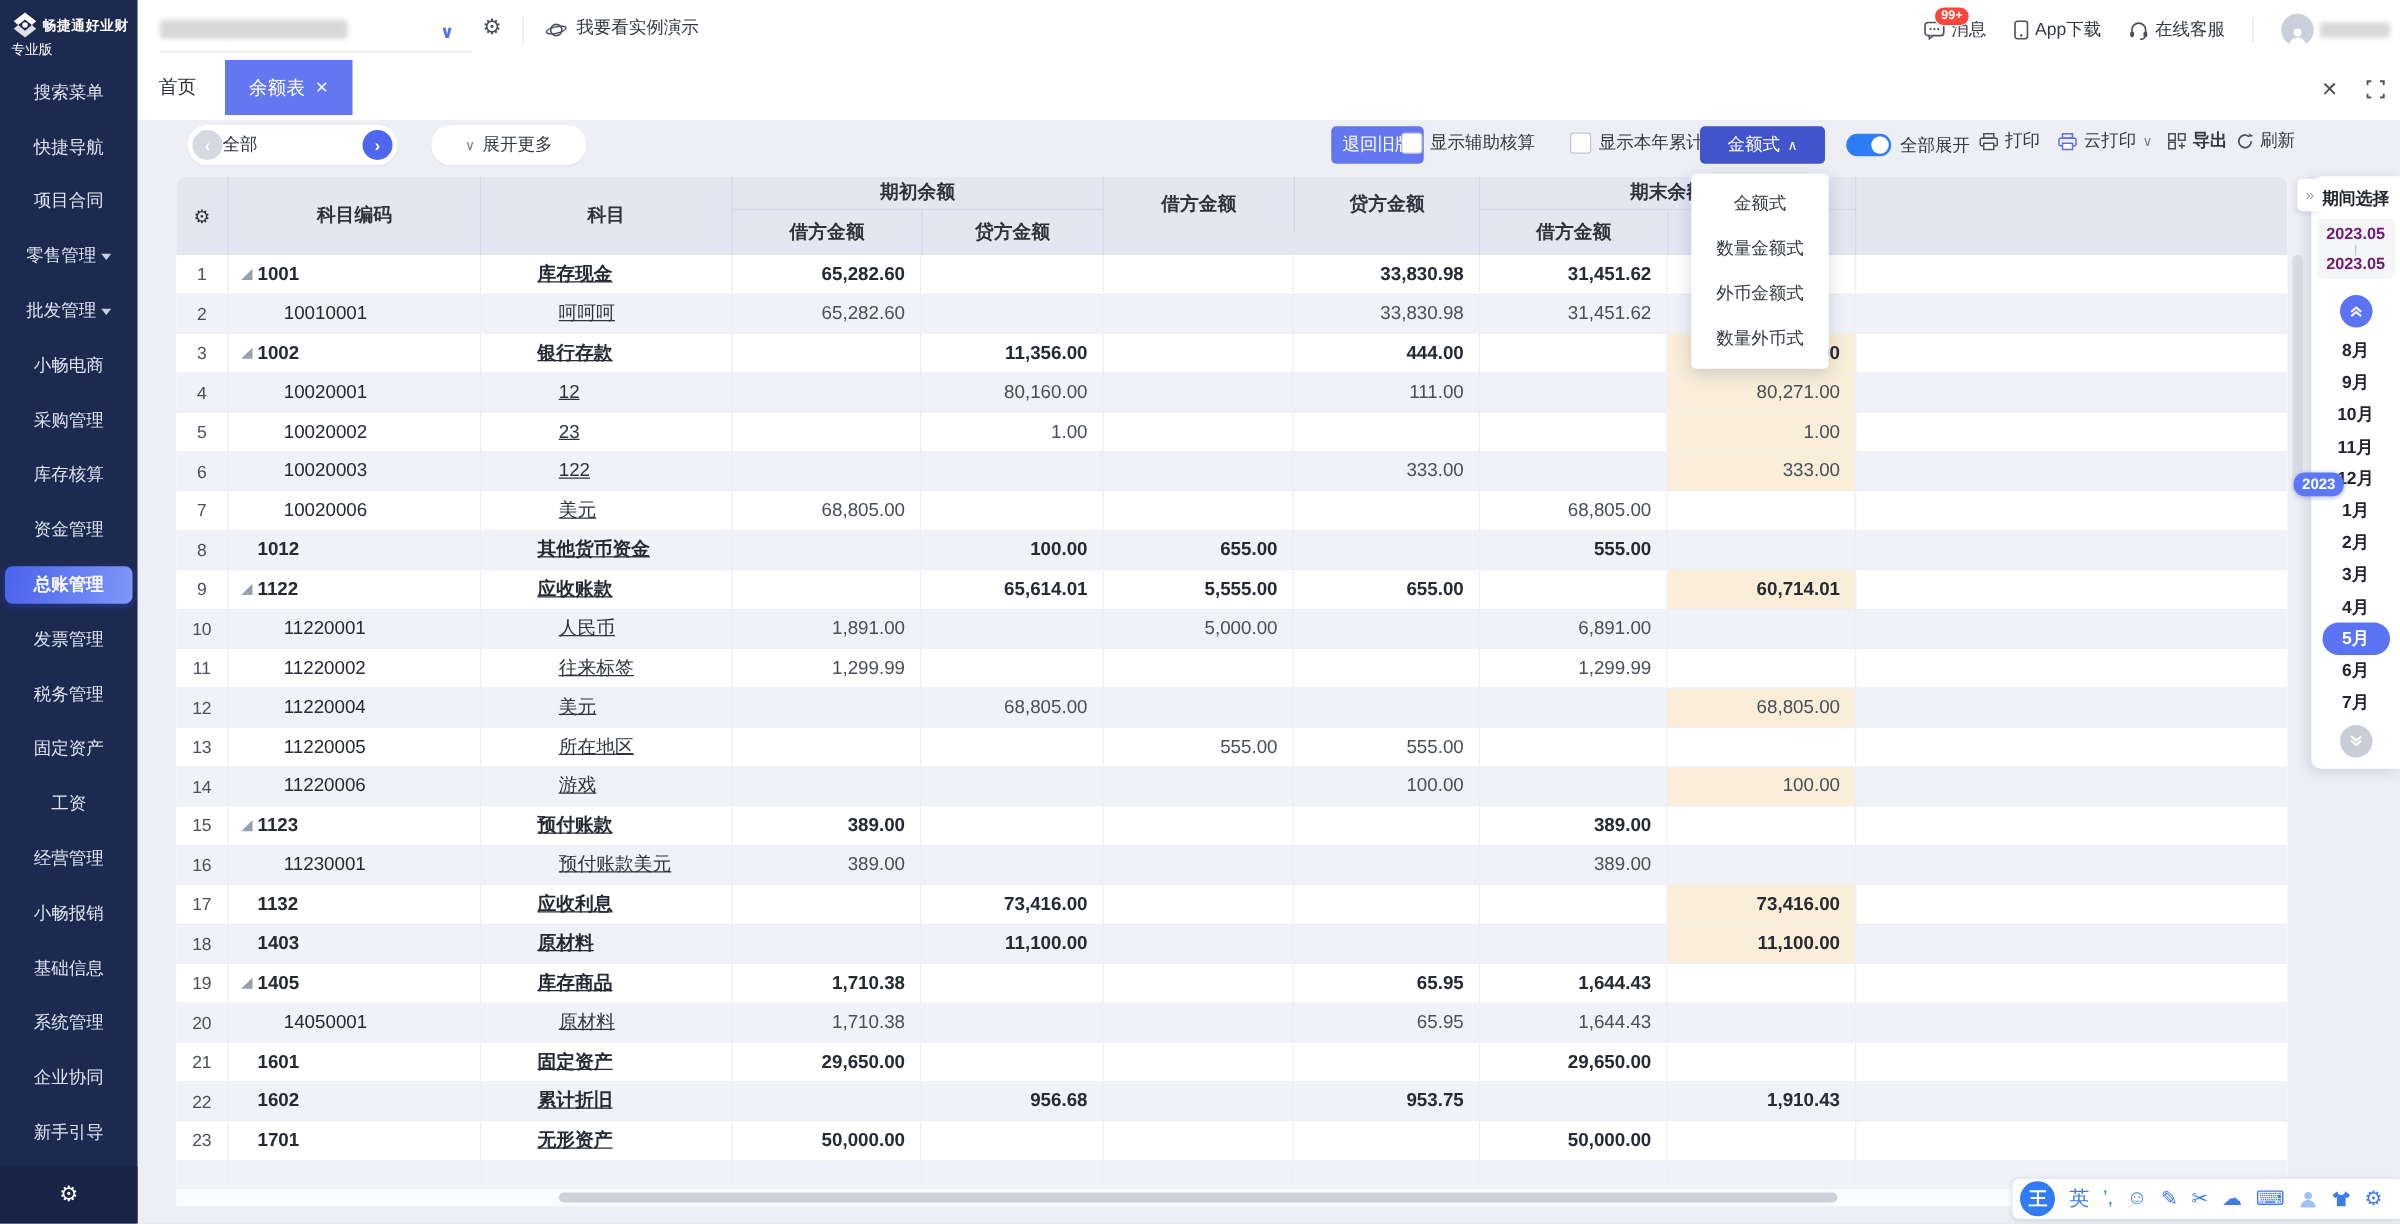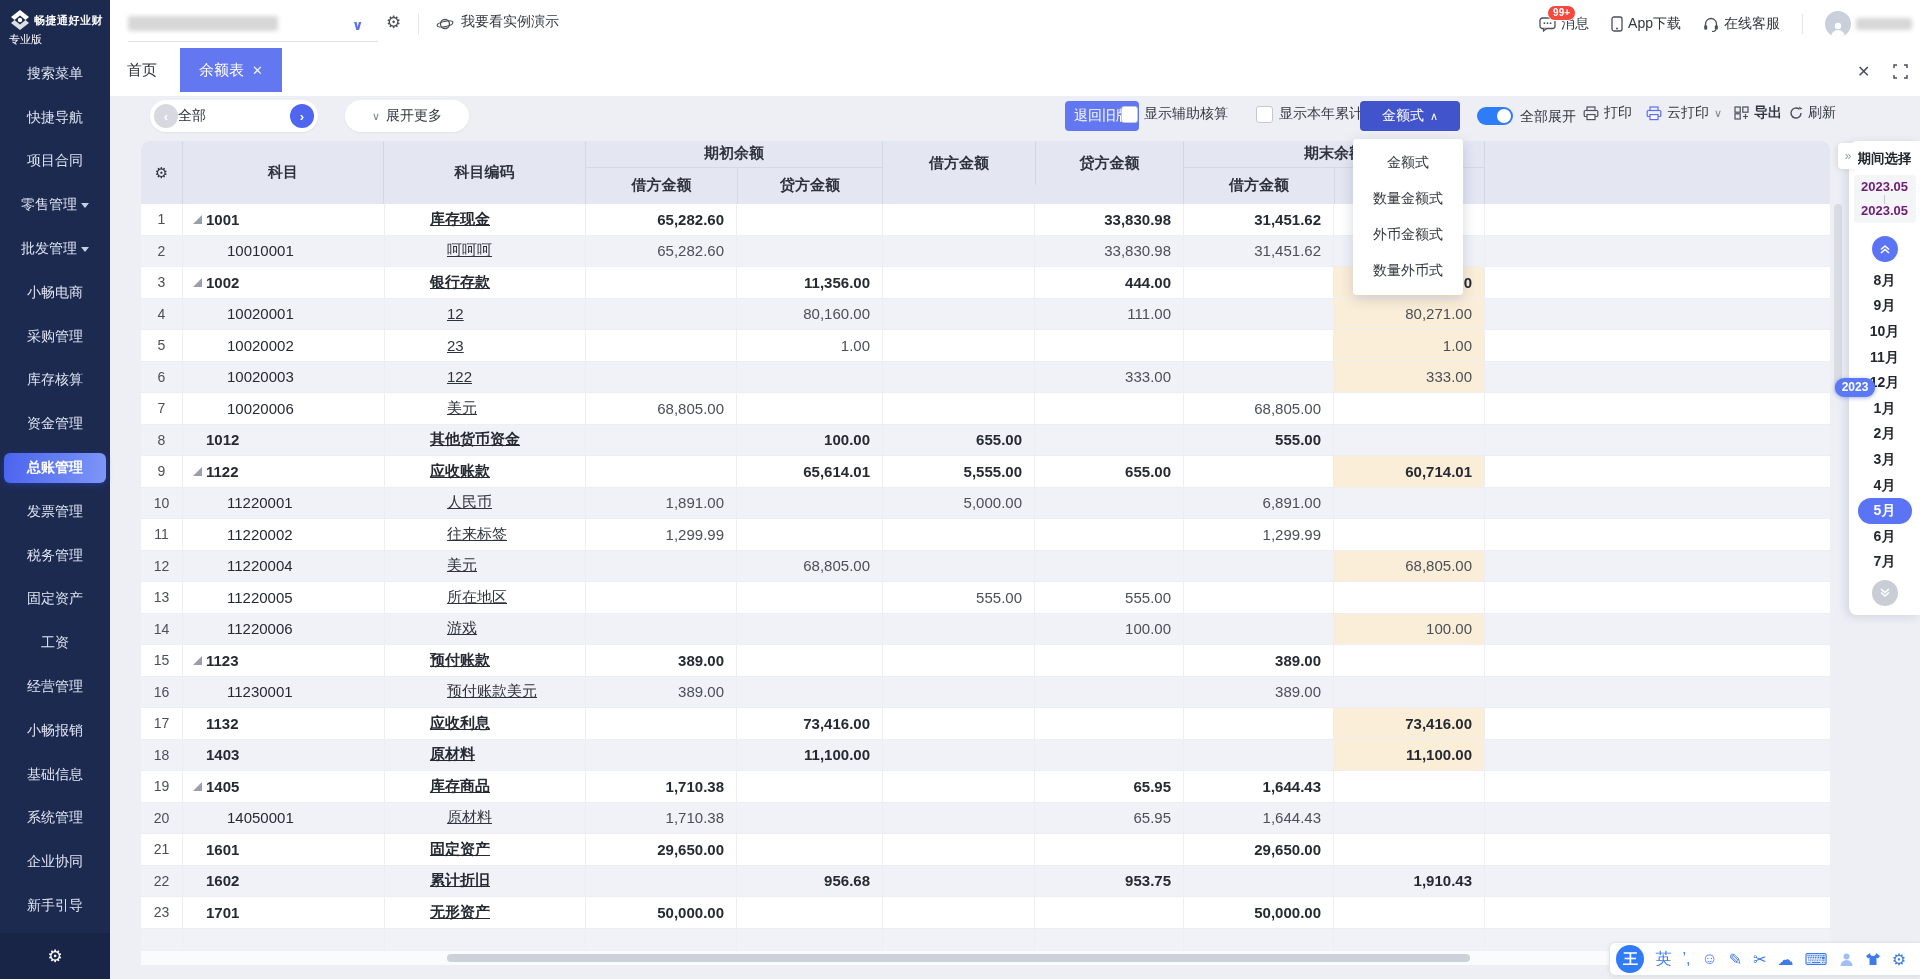--- a/index.html
+++ b/index.html
@@ -369,22 +369,22 @@
           <path d="M12 7 a5 5 0 1 1 -1.7 -3.7" fill="none" stroke="#4a4f58" stroke-width="1.4"></path>
           <path d="M10 .6 L10.6 3.6 L13.5 2.8 Z" fill="#4a4f58"></path>
         </svg>
     </span>
     <span>刷新</span>
   </div>
 
   <div class="card">
     <div class="thead">
       <div class="thc" style="width:42px;">⚙</div>
+      <div class="thc" style="width:202px;">科目编码</div>
       <div class="thc" style="width:201px;">科目</div>
-      <div class="thc" style="width:202px;">科目编码</div>
       <div class="grp" style="width:297px;">
         <div class="g-top">期初余额</div>
         <div class="g-sub">
           <div style="width:151px;flex:none;">借方金额</div>
           <div>贷方金额</div>
         </div>
       </div>
       <div class="grp" style="width:301px;">
         <div class="g-sub">
           <div style="width:152px;flex:none;">借方金额</div>

